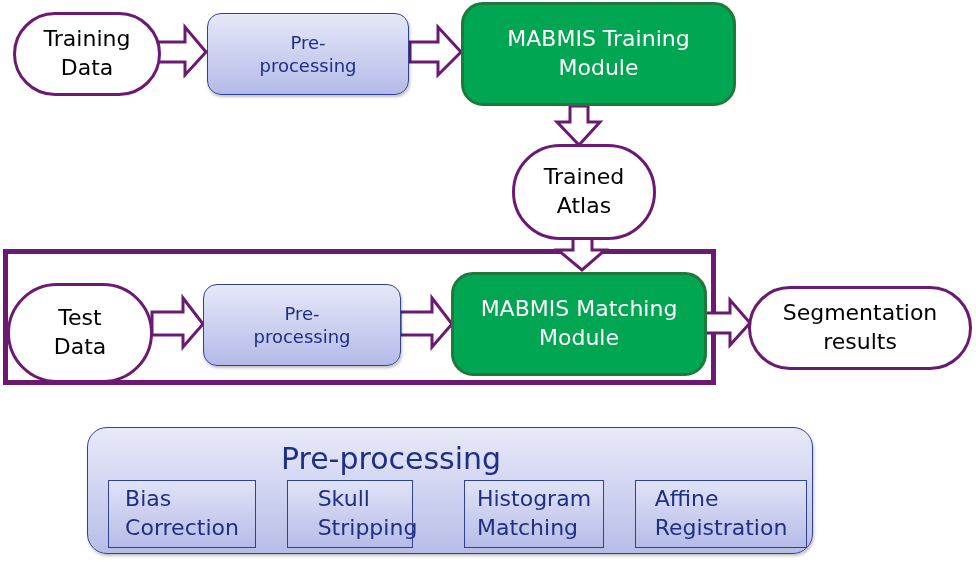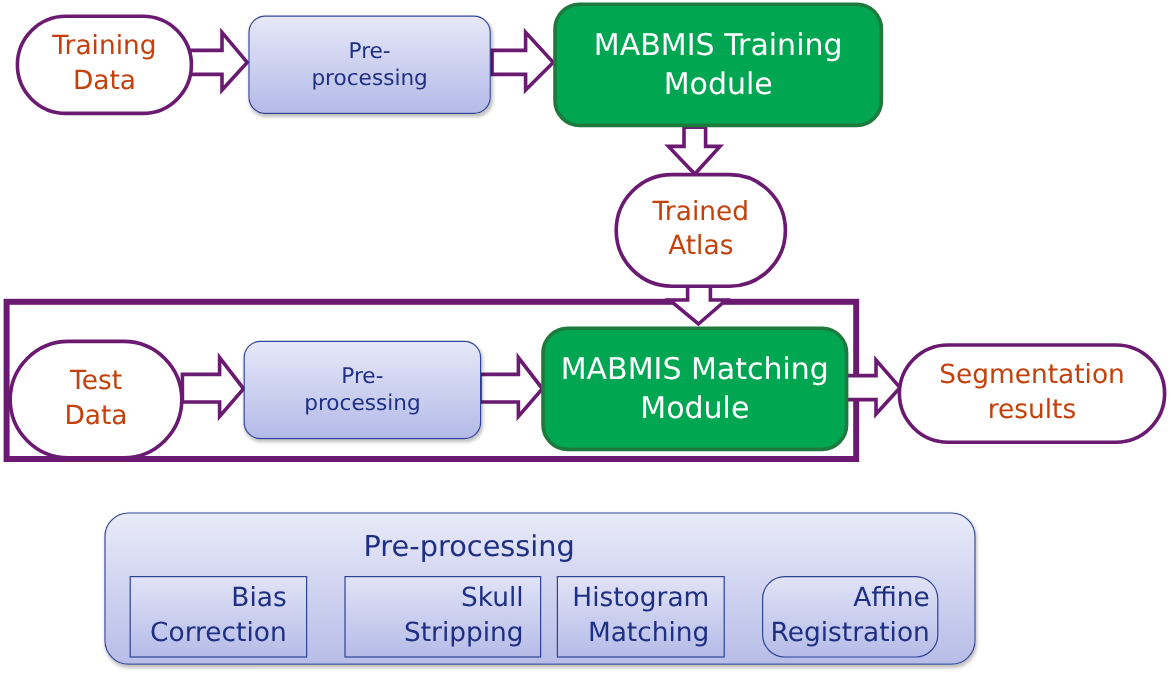--- a/index.html
+++ b/index.html
@@ -3,37 +3,37 @@
   <meta charset="utf-8">
   <style>
     html, body { margin: 0; padding: 0; background: #ffffff; }
     body { width: 976px; height: 564px; position: relative; overflow: hidden;
            font-family: "DejaVu Sans", sans-serif; }
     .node { position: absolute; box-sizing: border-box; display: flex;
             align-items: center; justify-content: center; text-align: center;
             line-height: 1.3; }
     .node span { white-space: pre-line; }
     .terminal { background: #ffffff; border: 3px solid #6b1a72; border-radius: 999px;
-                color: #c2410c; font-size: 22px; }
+                color: #000000; font-size: 22px; }
     .proc { background: linear-gradient(#e6e8f8, #b4bae8); border: 1.5px solid #2f4396;
             border-radius: 14px; color: #1f2f82; font-size: 18px;
             box-shadow: 1px 2px 3px rgba(0,0,0,0.25); }
     .module { background: #00a651; border: 3px solid #1d7a3c; border-radius: 22px;
-              color: #ffffff; font-size: 25px; }
+              color: #ffffff; font-size: 22px; }
     .test-frame { position: absolute; left: 3px; top: 249px; width: 713px; height: 136px;
                   box-sizing: border-box; border: 5px solid #6b1a72; }
     .pp-panel { position: absolute; left: 87px; top: 427px; width: 726px; height: 127px;
                 box-sizing: border-box; border: 1.5px solid #2f4396; border-radius: 20px;
                 background: linear-gradient(#e8eaf8, #b8bde8);
                 box-shadow: 1px 2px 3px rgba(0,0,0,0.25); }
     .pp-title { position: absolute; left: 87px; top: 441px; width: 608px; text-align: center;
-                color: #1f2f82; font-size: 24px; }
+                color: #1f2f82; font-size: 30px; }
     .step { position: absolute; box-sizing: border-box; border: 1.5px solid #2f4396;
             background: linear-gradient(#e0e3f6, #b6bce8); color: #1f2f82;
-            font-size: 22px; text-align: right; line-height: 1.3; display: flex;
+            font-size: 22px; text-align: left; line-height: 1.3; display: flex;
             align-items: center; justify-content: center; }
     .step span { white-space: pre-line; }
     svg.arrows { position: absolute; left: 0; top: 0; }
   </style>
 </head>
 <body>
 
 <div class="test-frame"></div>
 
 <svg class="arrows" width="976" height="564">
@@ -92,24 +92,24 @@
 results</span>
 </div>
 
 <div class="pp-panel"></div>
 <div class="pp-title">Pre-processing</div>
 
 <div class="step" style="left:108px; top:480px; width:148px; height:68px;">
   <span>Bias
 Correction</span>
 </div>
-<div class="step" style="left:287px; top:480px; width:164px; height:68px;padding-left:35px;">
+<div class="step" style="left:287px; top:480px; width:126px; height:68px;padding-left:35px;">
   <span>Skull
 Stripping</span>
 </div>
 <div class="step" style="left:464px; top:480px; width:140px; height:68px;">
   <span>Histogram
 Matching</span>
 </div>
-<div class="step" style="left:635px; top:480px; width:147px; height:68px;border-radius:19px;">
+<div class="step" style="left:635px; top:480px; width:172px; height:68px;">
   <span>Affine
 Registration</span>
 </div>
 
 </body></html>

